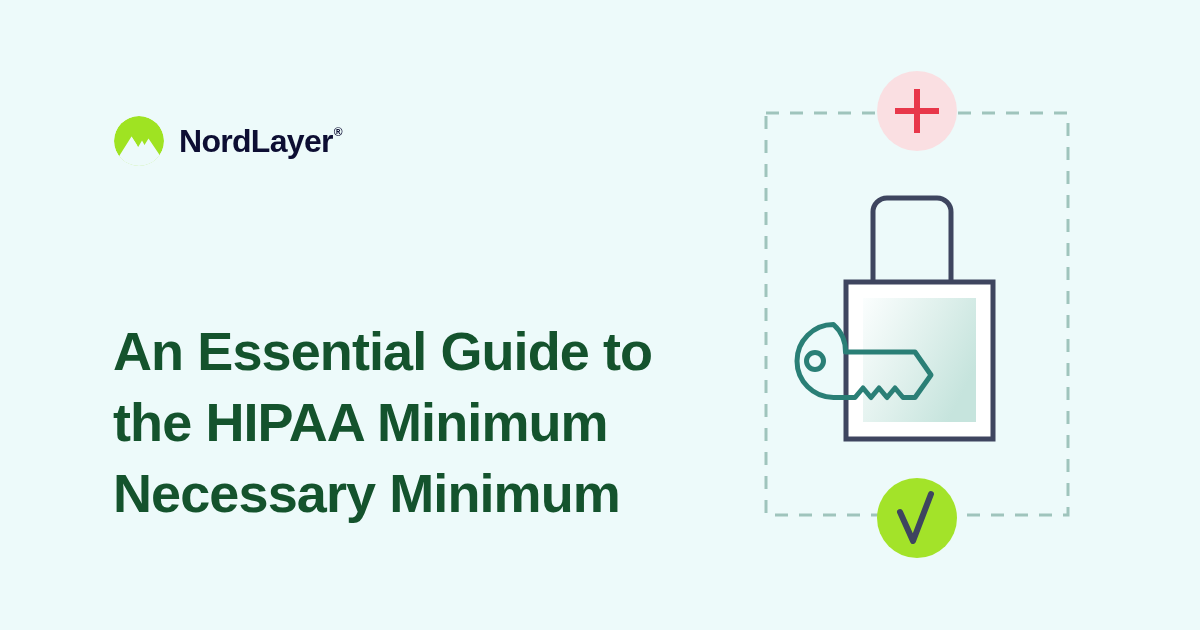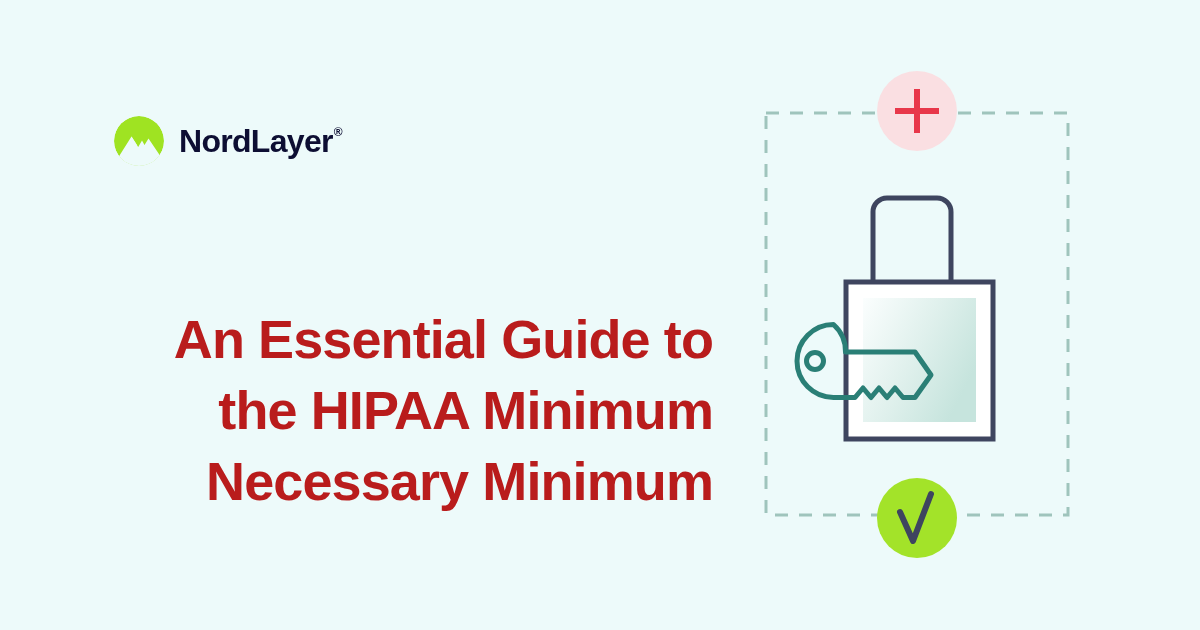--- a/index.html
+++ b/index.html
@@ -58,30 +58,29 @@
     position: relative;
     top: 1px;
     left: 1px;
     color: #0d0e33;
   }
 
   
   #headline {
     position: absolute;
     left: 113px;
-    top: 304px;
+    top: 316px;
     width: 600px;
     margin: 0;
     font-family: "Liberation Sans", sans-serif;
     font-size: 54px;
     font-weight: 700;
     line-height: 71px;
     letter-spacing: -0.9px;
-    color: #b91c1c;
-    text-align: right;
+    color: #14532d;
   }
   #headline .hl-line {
     display: block;
     white-space: nowrap;
   }
 
   
   #illustration {
     position: absolute;
     left: 745px;

